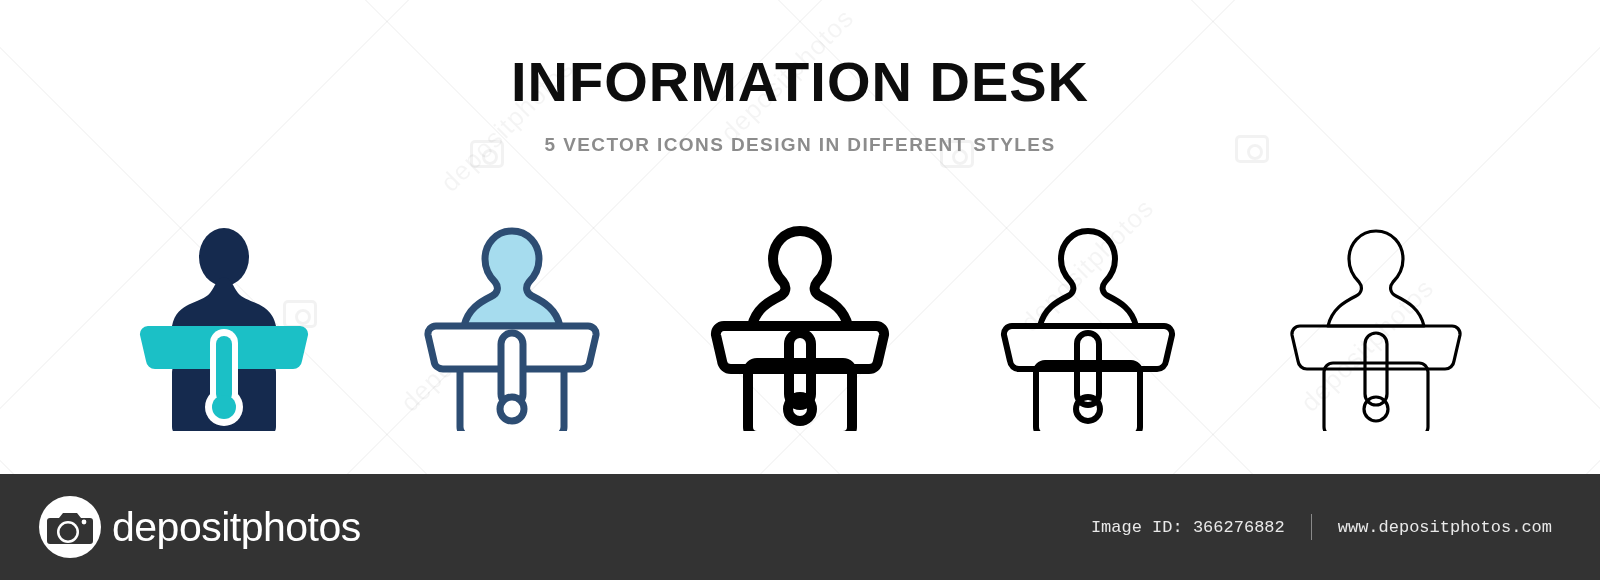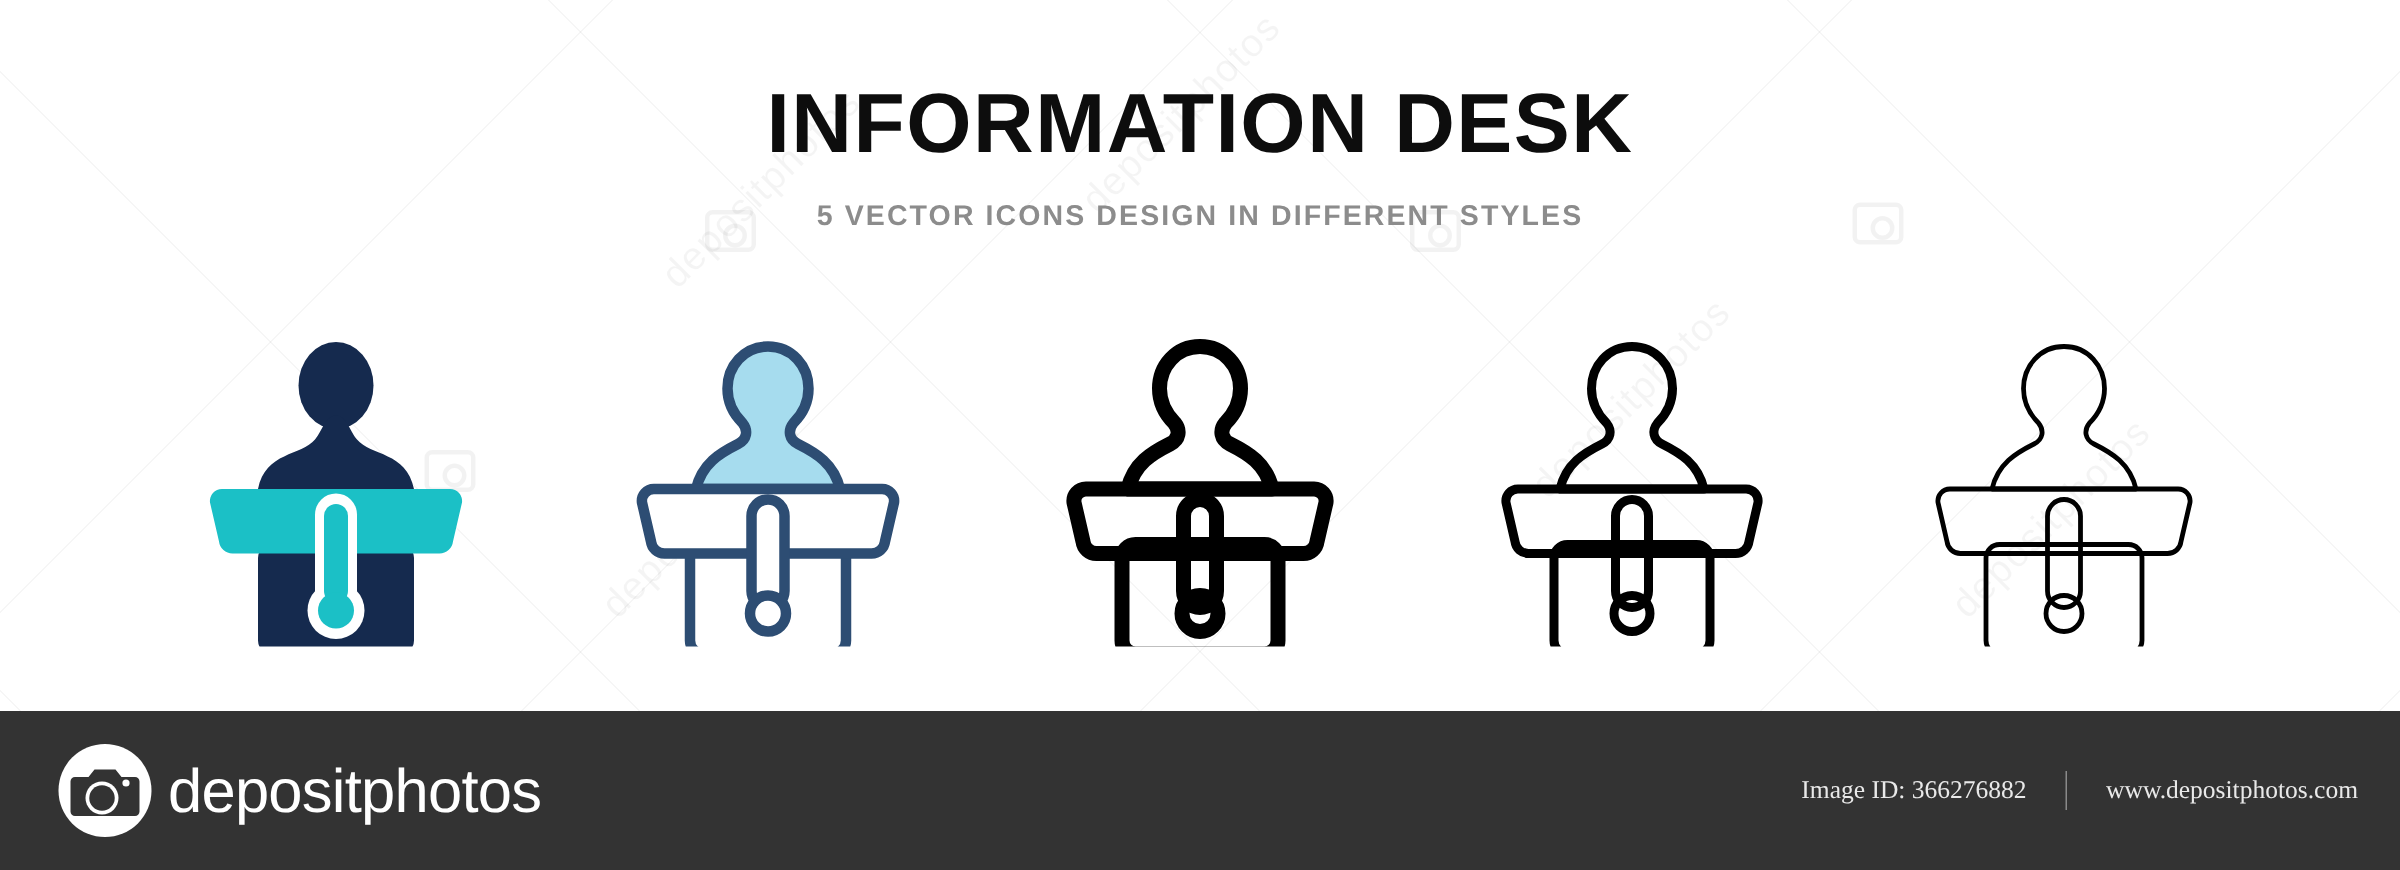--- a/index.html
+++ b/index.html
@@ -125,26 +125,26 @@
   .brand-logo { display: block; }
   .brand-name {
     color: #ffffff;
     font-size: 41px;
     margin-left: 10px;
     letter-spacing: -0.5px;
     font-family: "Liberation Sans", sans-serif;
   }
   .footer-right {
     margin-left: auto;
-    margin-right: 28px;
+    margin-right: 48px;
     display: flex;
     align-items: center;
     color: #e9e9e9;
     font-size: 17px;
-    font-family: Liberation Serif, serif;
+    font-family: Liberation Mono, monospace;
   }
   .footer-divider {
     width: 1px;
     height: 26px;
     background: #8a8a8a;
     margin: 0 26px;
   }
 </style>
 </head>
 <body>

